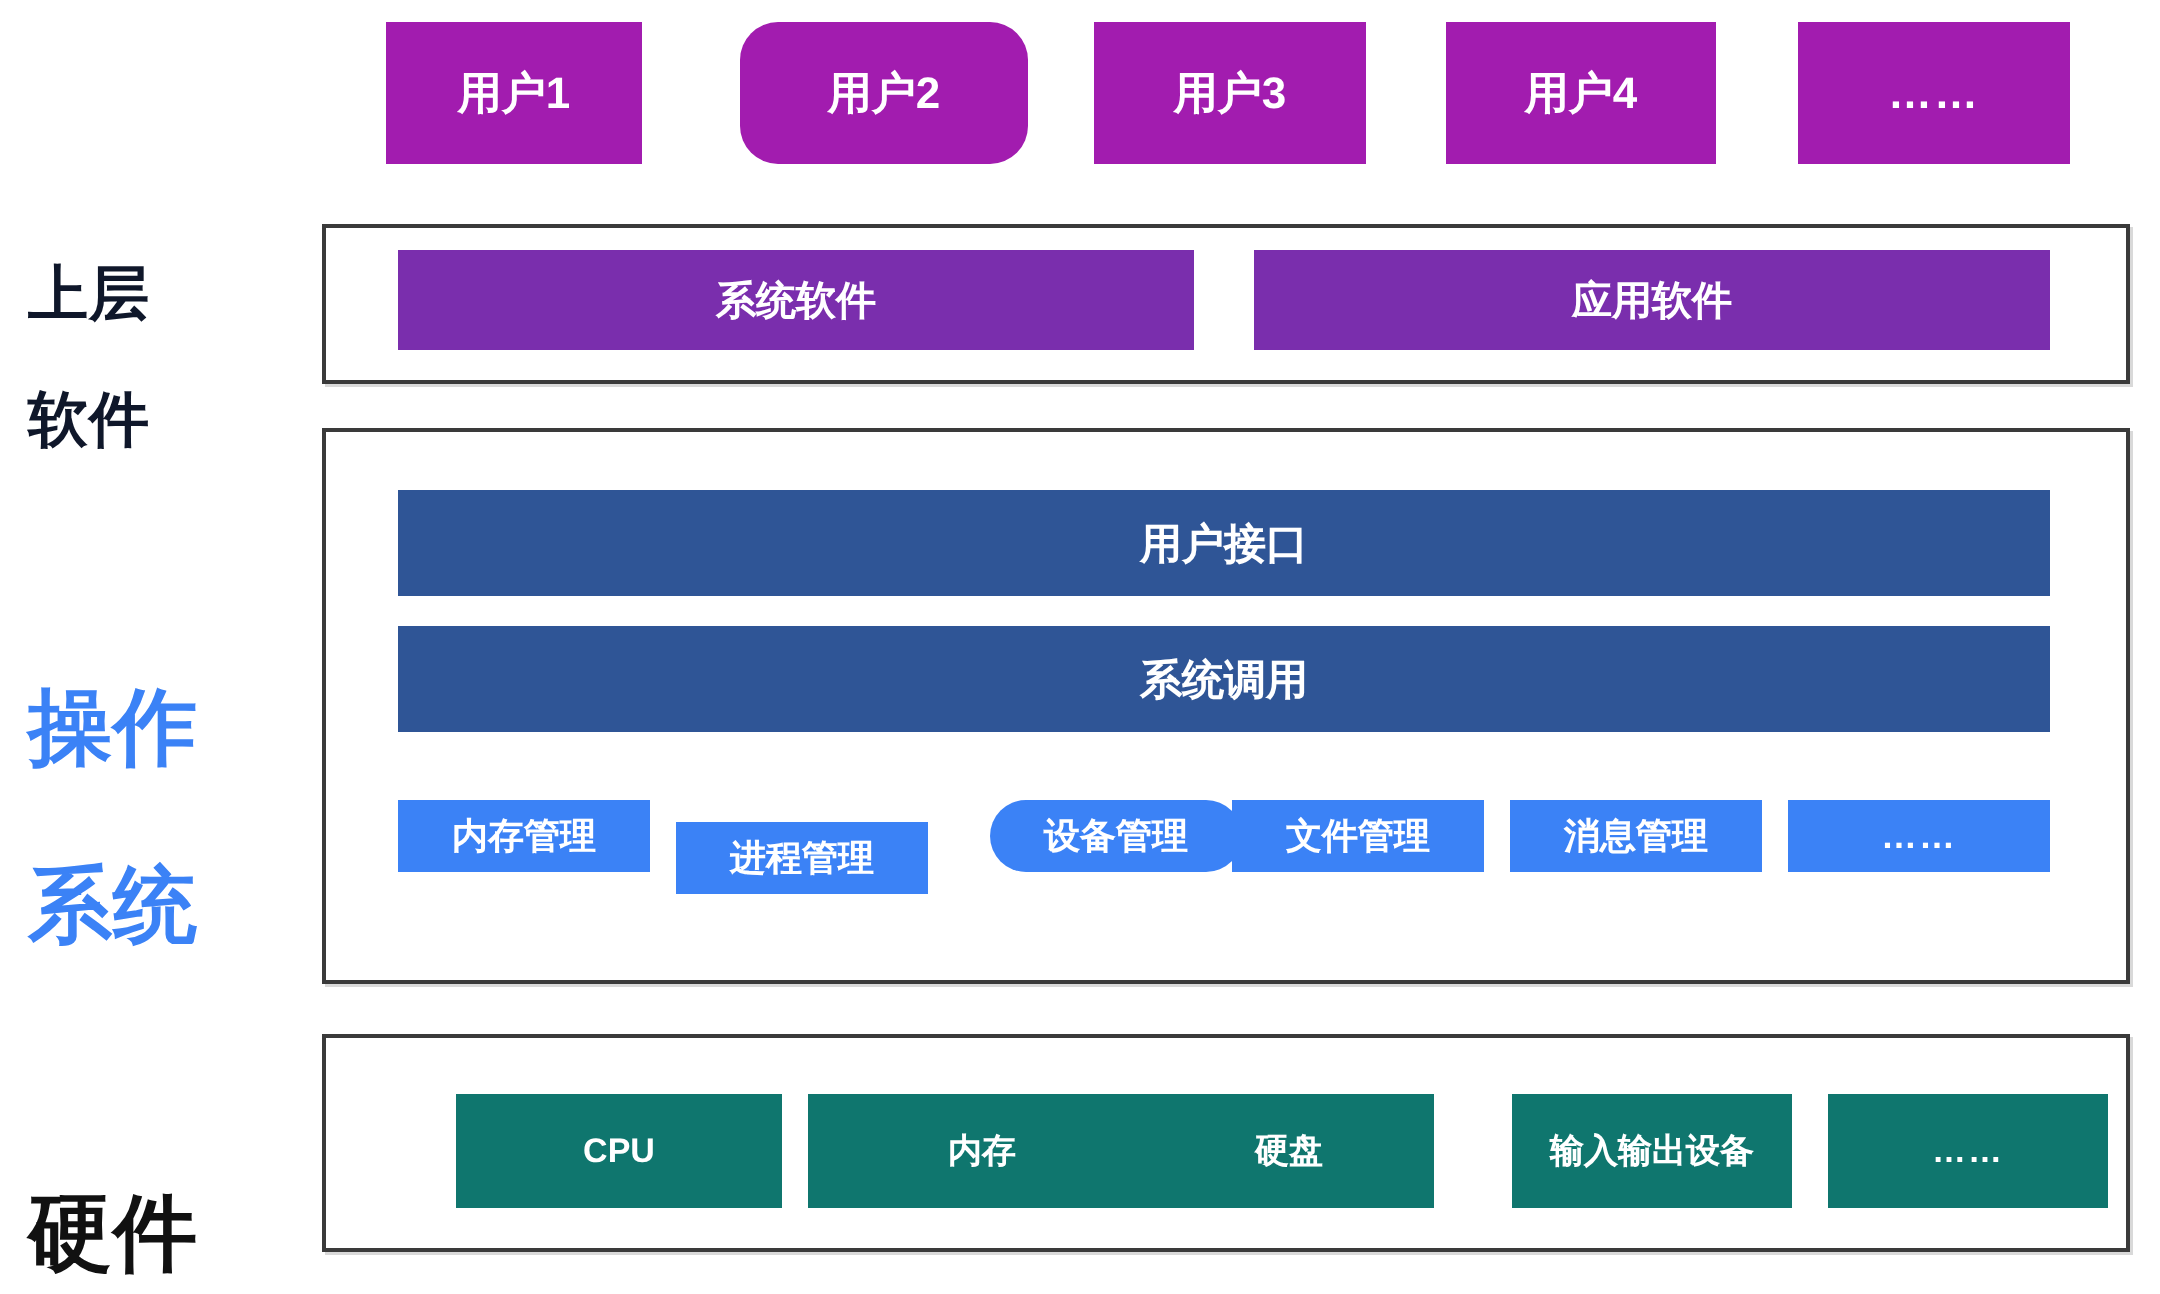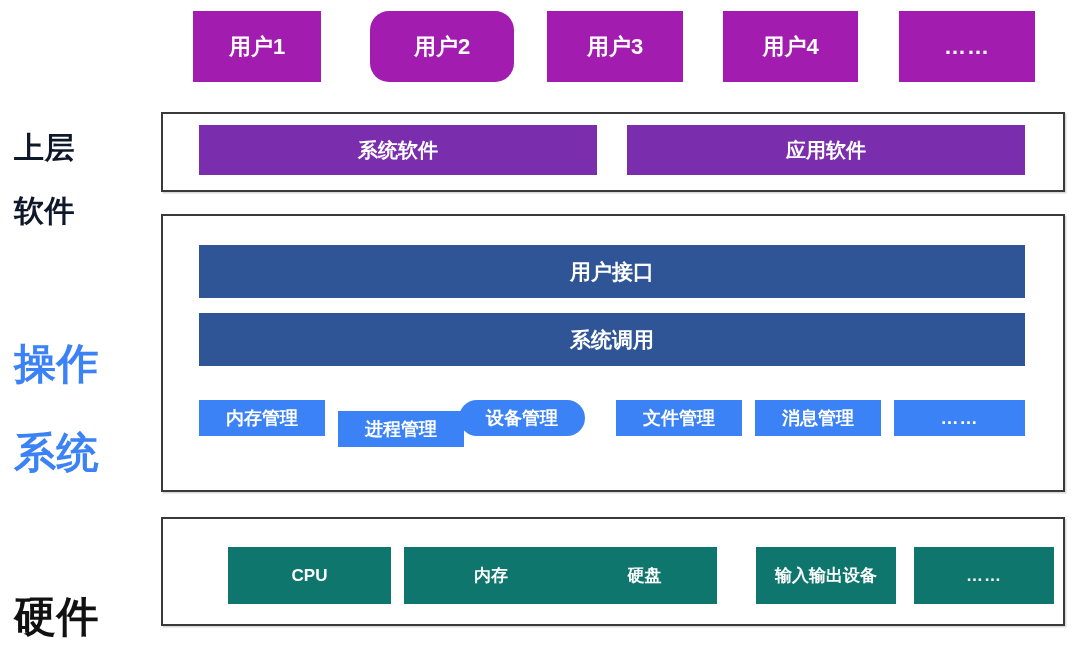--- a/index.html
+++ b/index.html
@@ -156,21 +156,21 @@
         <div class="box software-bar" style="left: 464px; width: 398px;">应用软件</div>
       </div>
   </div>
 
   <div class="tier-container" id="container-operating-system">
     <div class="box interface-bar" id="bar-user-interface">用户接口</div>
     <div class="box interface-bar" id="bar-system-call">系统调用</div>
     <div id="module-boxes">
         <div class="box module-box" style="left: 36px; width: 126px;">内存管理</div>
         <div class="box module-box" style="left: 175px; width: 126px; margin-top: 11px;">进程管理</div>
-        <div class="box module-box" style="left: 296px; width: 126px; border-radius: 18px;">设备管理</div>
+        <div class="box module-box" style="left: 332px; width: 126px; border-radius: 18px;">设备管理</div>
         <div class="box module-box" style="left: 453px; width: 126px;">文件管理</div>
         <div class="box module-box" style="left: 592px; width: 126px;">消息管理</div>
         <div class="box module-box dots" style="left: 731px; width: 131px;">……</div>
       </div>
   </div>
 
   <div class="tier-container" id="container-hardware">
     <div id="hardware-boxes">
         <div class="box hardware-box" style="left: 36px; width: 163px;">CPU</div>
         <div class="box hardware-box" style="left: 212px; width: 174px;">内存</div>

